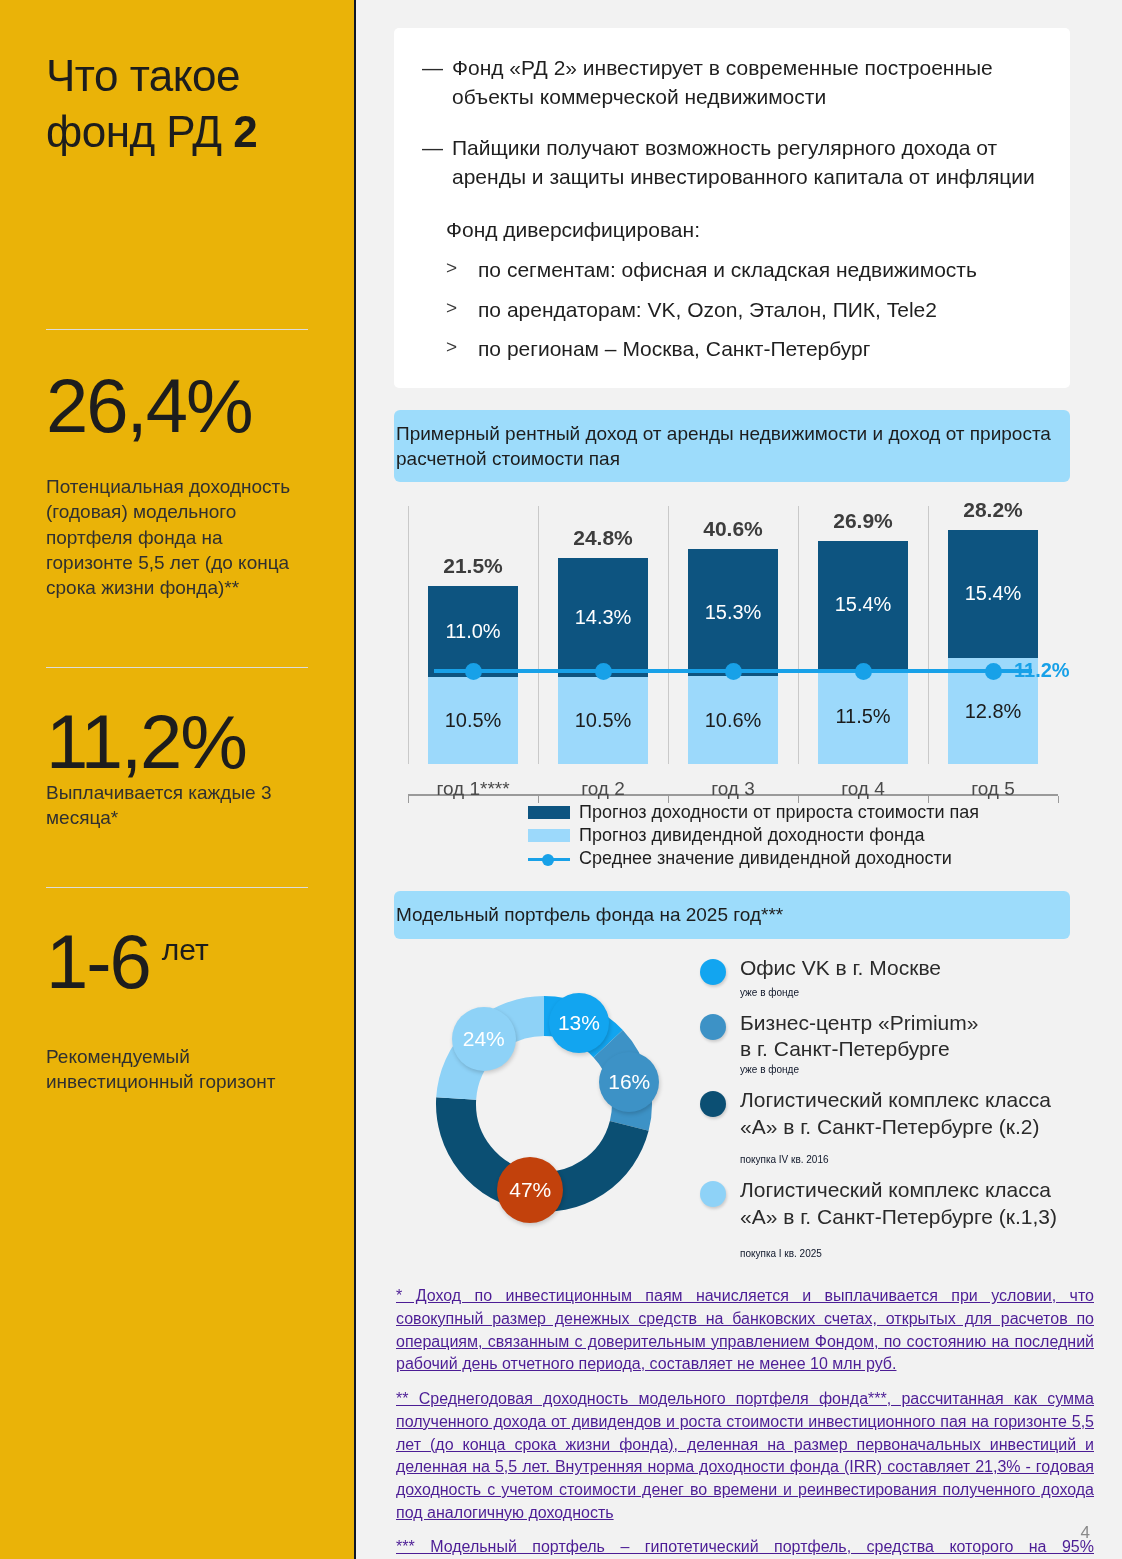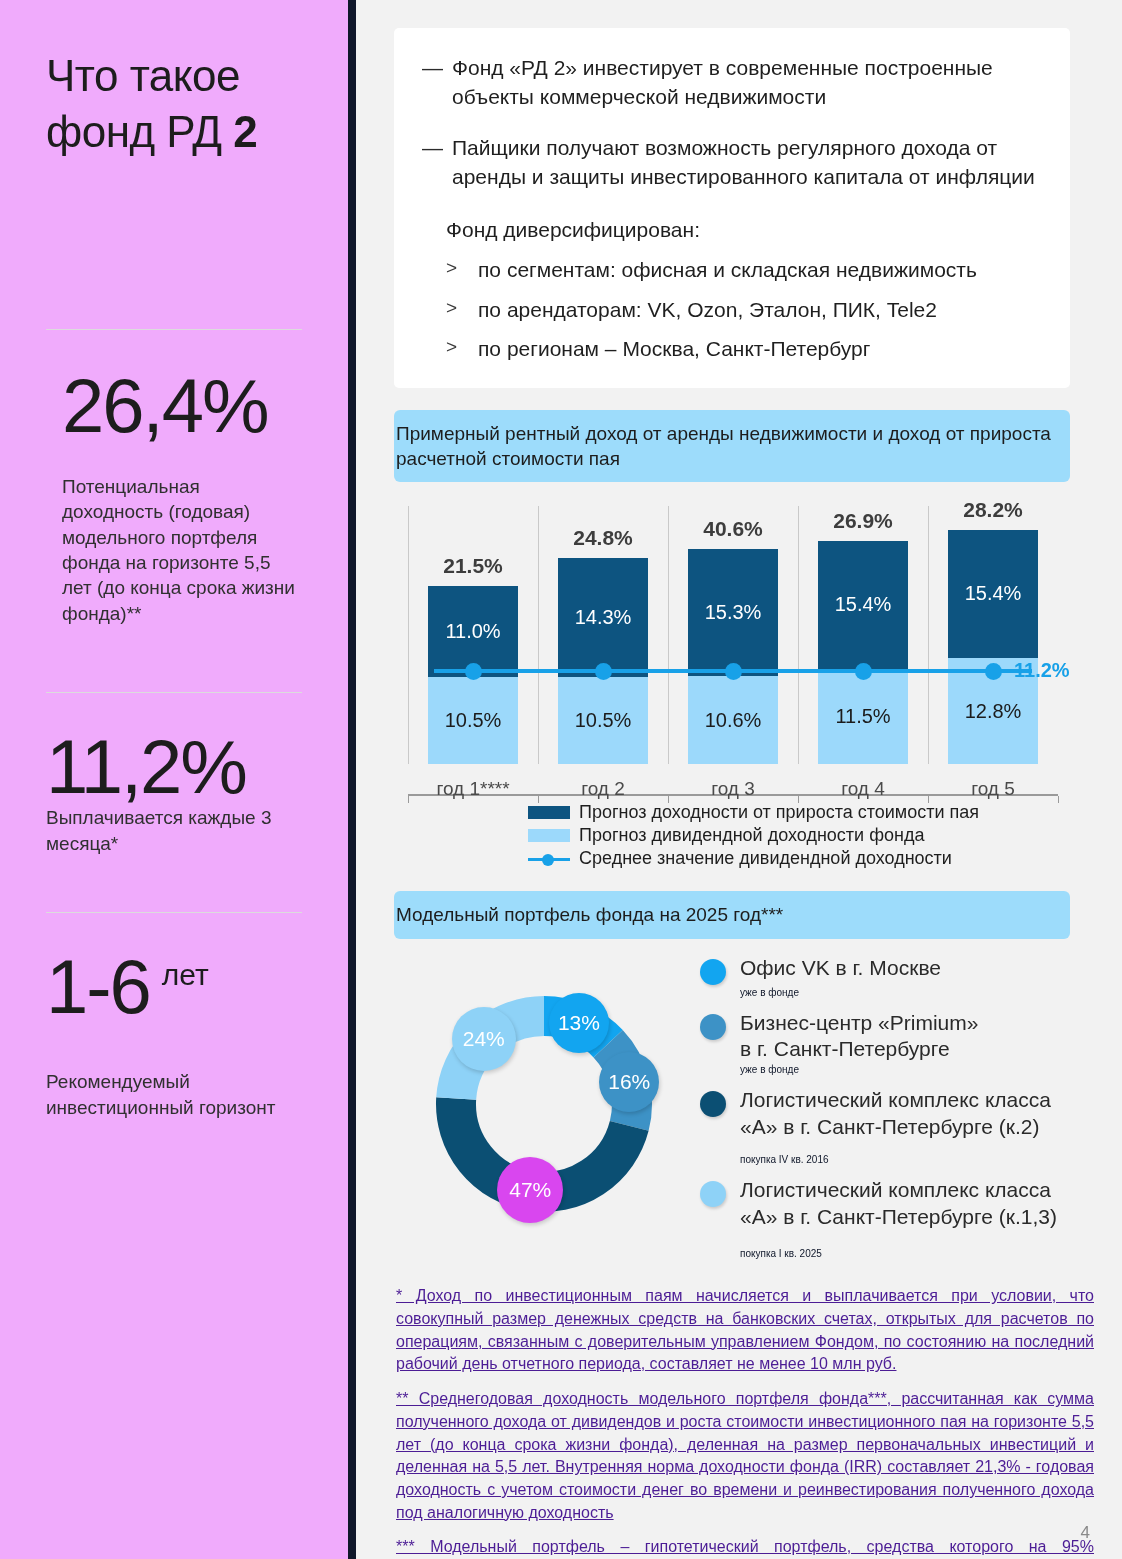--- a/index.html
+++ b/index.html
@@ -8,22 +8,22 @@
     background: #f2f2f2;
     font-family: "Liberation Sans", "DejaVu Sans", sans-serif;
     color: #2b2b2b;
     overflow: hidden;
   }
   .page { position: relative; width: 1122px; height: 1559px; background: #f2f2f2; }
 
   
   .left-col {
     position: absolute; left: 0; top: 0; width: 356px; height: 1559px;
-    background: #f0abfc;
-    border-right: 8px solid #0f172a;
+    background: #eab308;
+    border-right: 2px solid #0f172a;
     padding: 48px 46px 0 46px;
   }
   .main-title {
     font-size: 44px; font-weight: 400; line-height: 1.28; color: #1d1d1d;
     letter-spacing: -0.5px;
   }
   .main-title b { font-weight: 700; }
   .divider { height: 1px; background: #dcdcdc; margin: 0; }
   .stat-block { }
   .stat-number {
@@ -162,21 +162,21 @@
 
     <div class="main-title">
       <div>Что такое</div>
       <div>
         <span>фонд РД </span><b>2</b>
       </div>
     </div>
 
     <div class="divider" style="margin-top:168px;"></div>
 
-    <div class="stat-block" style="margin-top:38px;margin-left:16px;">
+    <div class="stat-block" style="margin-top:38px;">
       <div class="stat-number">26,4%</div>
       <div class="stat-desc" style="margin-top:30px;">Потенциальная доходность (годовая) модельного портфеля фонда на горизонте 5,5 лет (до конца срока жизни фонда)**</div>
     </div>
 
     <div class="divider" style="margin-top:66px;"></div>
 
     <div class="stat-block" style="margin-top:36px;">
       <div class="stat-number">11,2%</div>
       <div class="stat-desc">Выплачивается каждые 3 месяца*</div>
     </div>
@@ -325,21 +325,21 @@
           <g id="donut-arcs" transform="translate(150,155)">
               <path d="M 5.3884459162483544e-15 -88 A 88 88 0 0 1 64.14923921308421 -60.2401453217246" stroke="#12a5f0" stroke-width="40" fill="none"></path>
               <path d="M 64.14923921308421 -60.2401453217246 A 88 88 0 0 1 85.23531817931953 21.884710070507232" stroke="#3d92c6" stroke-width="40" fill="none"></path>
               <path d="M 85.23531817931953 21.884710070507232 A 88 88 0 0 1 -87.8263521016879 -5.525565718579575" stroke="#0b4f73" stroke-width="40" fill="none"></path>
               <path d="M -87.8263521016879 -5.525565718579575 A 88 88 0 0 1 -1.6165337748745062e-14 -88" stroke="#8ed2f7" stroke-width="40" fill="none"></path>
             </g>
         </svg>
         <div class="donut-labels" id="donut-labels">
             <div class="donut-bubble" style="width: 60px; height: 60px; left: 154.949px; top: 44.2376px; background: rgb(18, 165, 240);">13%</div>
             <div class="donut-bubble" style="width: 60px; height: 60px; left: 205.235px; top: 103.115px; background: rgb(61, 146, 198);">16%</div>
-            <div class="donut-bubble" style="width: 66px; height: 66px; left: 103.234px; top: 208.917px; background: #d946ef;">47%</div>
+            <div class="donut-bubble" style="width: 66px; height: 66px; left: 103.234px; top: 208.917px; background: #c2410c;">47%</div>
             <div class="donut-bubble" style="width: 64px; height: 64px; left: 57.7599px; top: 58.8508px; background: rgb(142, 210, 247);">24%</div>
           </div>
       </div>
 
       <div class="legend-box">
         <div class="lg-item">
           <div class="lg-dot" style="background:#12a5f0;"></div>
           <div class="lg-title">Офис VK в г. Москве</div>
         </div>
         <div class="lg-note">уже в фонде</div>

